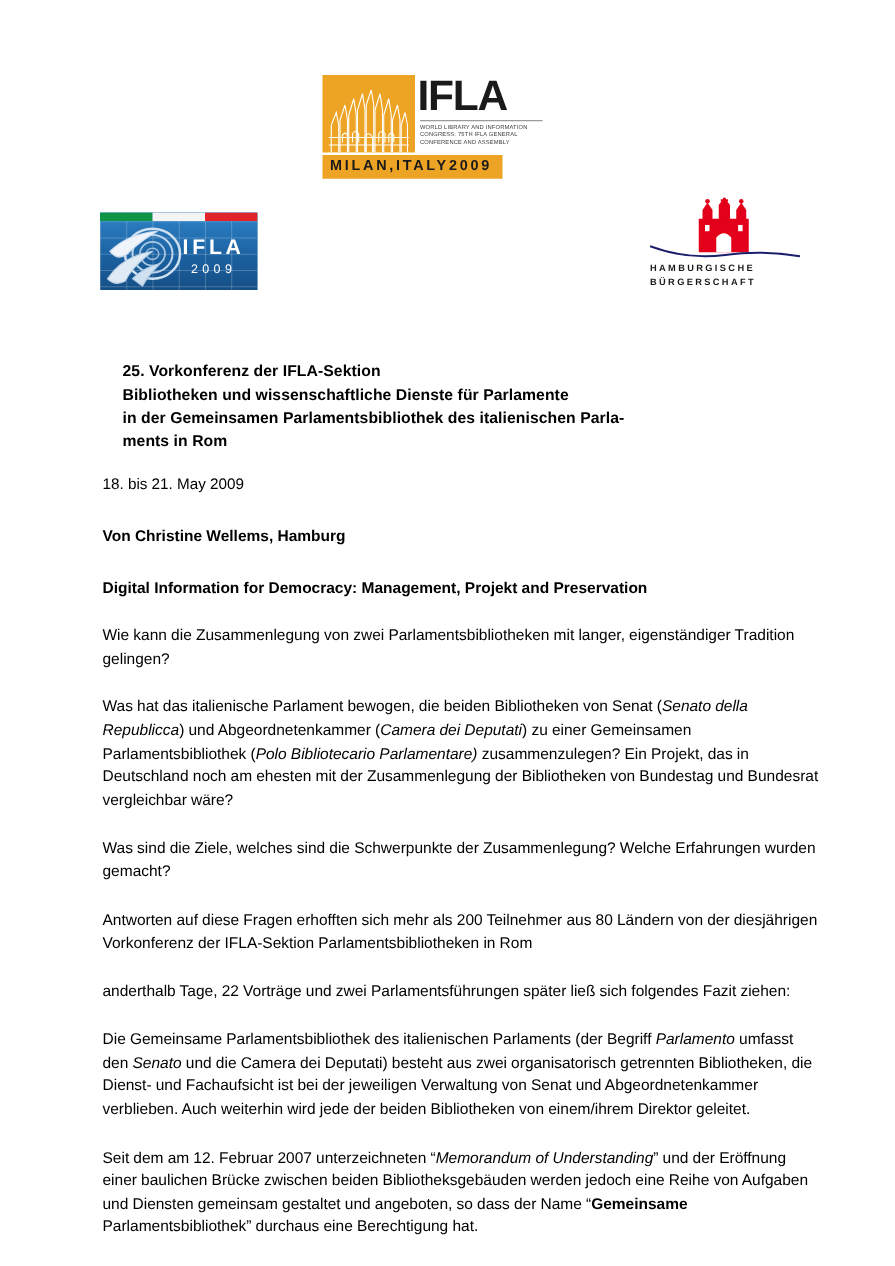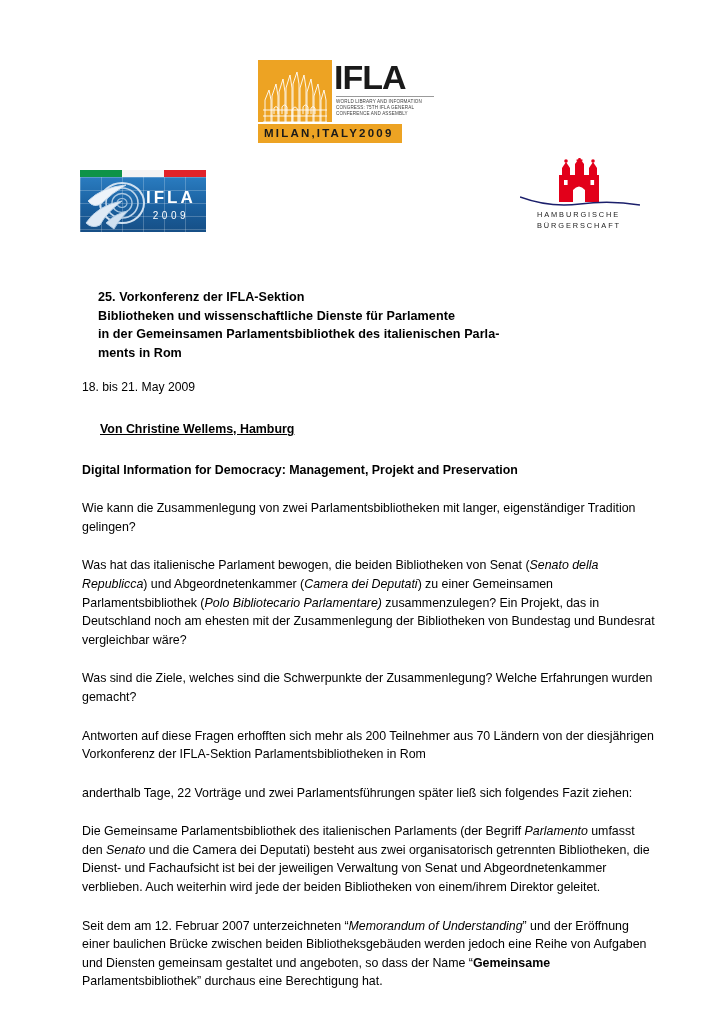--- a/index.html
+++ b/index.html
@@ -140,25 +140,25 @@
     position: absolute;
     left: 520px;
     top: 158px;
     width: 120px;
     height: 76px;
   }
   .hh-arms { position: absolute; left: 30px; top: 0; width: 58px; height: 44px; }
   .hh-wave { position: absolute; left: 0; top: 34px; width: 120px; height: 16px; }
   .hh-caption {
     position: absolute;
-    left: 17px;
+    left: 0;
     top: 52px;
     width: 118px;
     font-size: 7.4px;
-    font-weight: normal;
+    font-weight: bold;
     letter-spacing: 1.9px;
     line-height: 10.5px;
     color: #1a1a1a;
     text-align: left;
     font-family: "Liberation Sans", sans-serif;
   }
 
   
   .content {
     position: absolute;
@@ -175,22 +175,21 @@
   }
   .doc-date {
     font-size: 12.2px;
     line-height: 18.6px;
     margin: 0;
   }
   .byline {
     font-size: 12.4px;
     font-weight: bold;
     line-height: 18.6px;
-    margin: 23px 0 0 18px;
-    text-decoration: underline;
+    margin: 23px 0 0 0;
   }
   .subject {
     font-size: 12.4px;
     font-weight: bold;
     line-height: 18.6px;
     margin: 22px 0 0 0;
   }
   p.body-par {
     font-size: 12.4px;
     line-height: 18.6px;
@@ -303,20 +302,20 @@
     <div class="doc-date">18. bis 21. May 2009</div>
 
     <div class="byline">Von Christine Wellems, Hamburg</div>
 
     <div class="subject">Digital Information for Democracy: Management, Projekt and Preservation</div>
 
     <div id="paragraph-container">
         <p class="body-par"><span>Wie kann die Zusammenlegung von zwei Parlamentsbibliotheken mit langer, eigenständiger Tradition gelingen?</span></p>
         <p class="body-par"><span>Was hat das italienische Parlament bewogen, die beiden Bibliotheken von Senat (</span><em>Senato della Republicca</em><span>) und Abgeordnetenkammer (</span><em>Camera dei Deputati</em><span>) zu einer Gemeinsamen Parlamentsbibliothek (</span><em>Polo Bibliotecario Parlamentare)</em><span> zusammenzulegen? Ein Projekt, das in Deutschland noch am ehesten mit der Zusammenlegung der Bibliotheken von Bundestag und Bundesrat vergleichbar wäre?</span></p>
         <p class="body-par"><span>Was sind die Ziele, welches sind die Schwerpunkte der Zusammenlegung? Welche Erfahrungen wurden gemacht?</span></p>
-        <p class="body-par"><span>Antworten auf diese Fragen erhofften sich mehr als 200 Teilnehmer aus 70 Ländern von der diesjährigen Vorkonferenz der IFLA-Sektion Parlamentsbibliotheken in Rom</span></p>
+        <p class="body-par"><span>Antworten auf diese Fragen erhofften sich mehr als 200 Teilnehmer aus 80 Ländern von der diesjährigen Vorkonferenz der IFLA-Sektion Parlamentsbibliotheken in Rom</span></p>
         <p class="body-par"><span>anderthalb Tage, 22 Vorträge und zwei Parlamentsführungen später ließ sich folgendes Fazit ziehen:</span></p>
         <p class="body-par"><span>Die Gemeinsame Parlamentsbibliothek des italienischen Parlaments (der Begriff </span><em>Parlamento</em><span> umfasst den </span><em>Senato</em><span> und die Camera dei Deputati) besteht aus zwei organisatorisch getrennten Bibliotheken, die Dienst- und Fachaufsicht ist bei der jeweiligen Verwaltung von Senat und Abgeordnetenkammer verblieben. Auch weiterhin wird jede der beiden Bibliotheken von einem/ihrem Direktor geleitet.</span></p>
         <p class="body-par"><span>Seit dem am 12. Februar 2007 unterzeichneten “</span><em>Memorandum of Understanding</em><span>” und der Eröffnung einer baulichen Brücke zwischen beiden Bibliotheksgebäuden werden jedoch eine Reihe von Aufgaben und Diensten gemeinsam gestaltet und angeboten, so dass der Name “</span><strong>Gemeinsame</strong><span> Parlamentsbibliothek” durchaus eine Berechtigung hat.</span></p>
       </div>
 
   </div>
 </div>
 
 </body></html>

